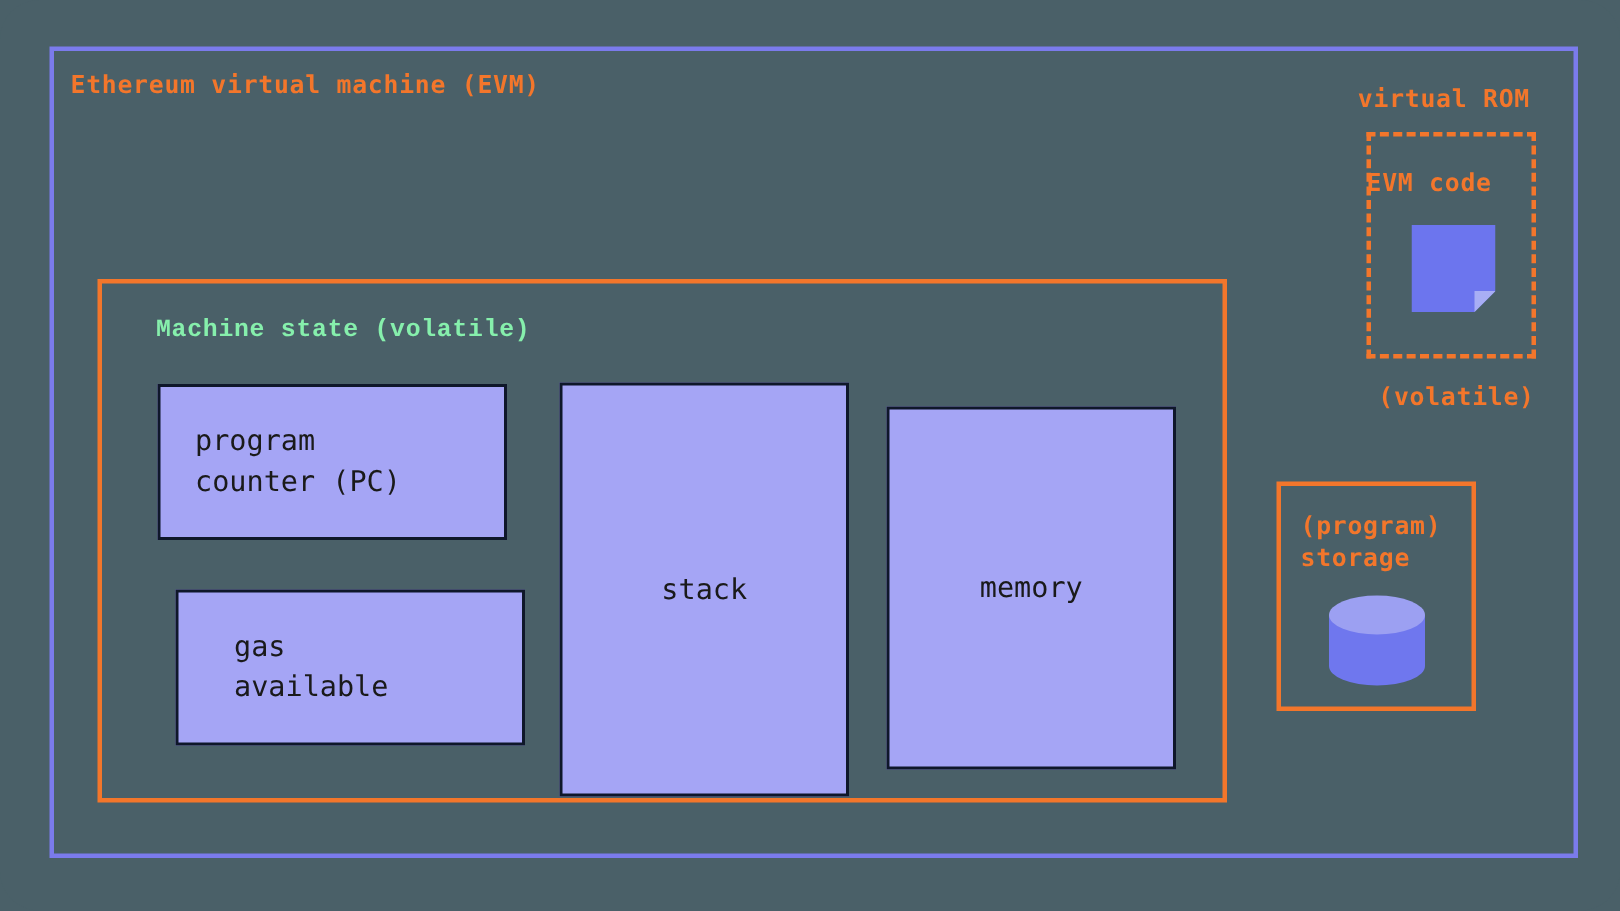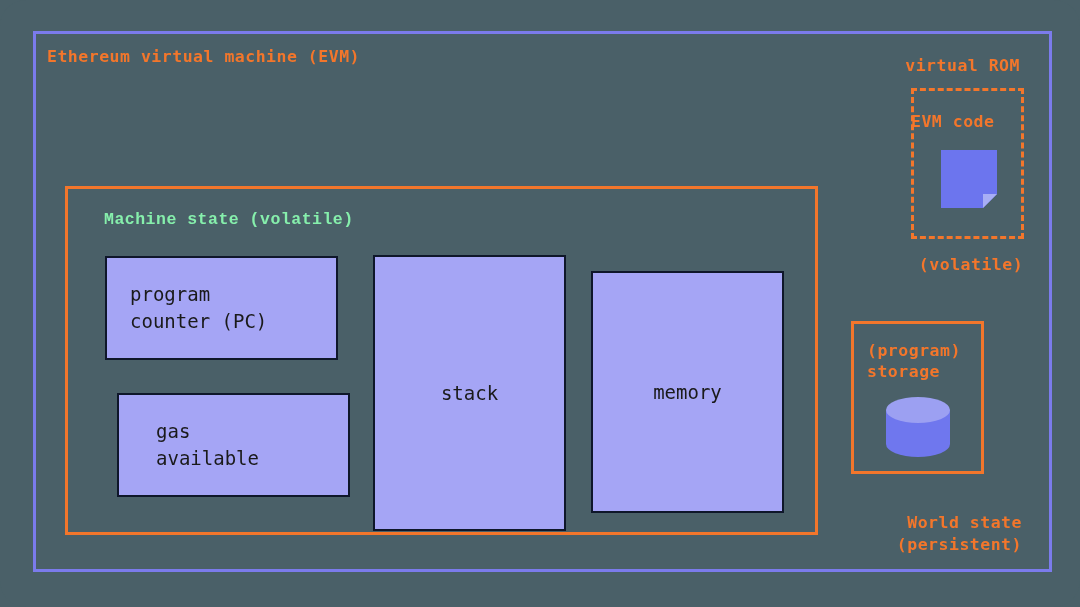--- a/index.html
+++ b/index.html
@@ -266,16 +266,14 @@
 
   <div class="storage-box"></div>
   <div class="storage-title">(program)
 storage</div>
 
   <svg class="cylinder-icon" viewBox="0 0 68 62">
     <path d="M2 14 H66 V48 A32 13 0 0 1 2 48 Z" fill="#6f77ee"></path>
     <ellipse cx="34" cy="14" rx="32" ry="13" fill="#9ca0f2"></ellipse>
   </svg>
 
-  <div class="world-state-label">World state
-(persistent)</div>
 
 </div>
 
 </body></html>

